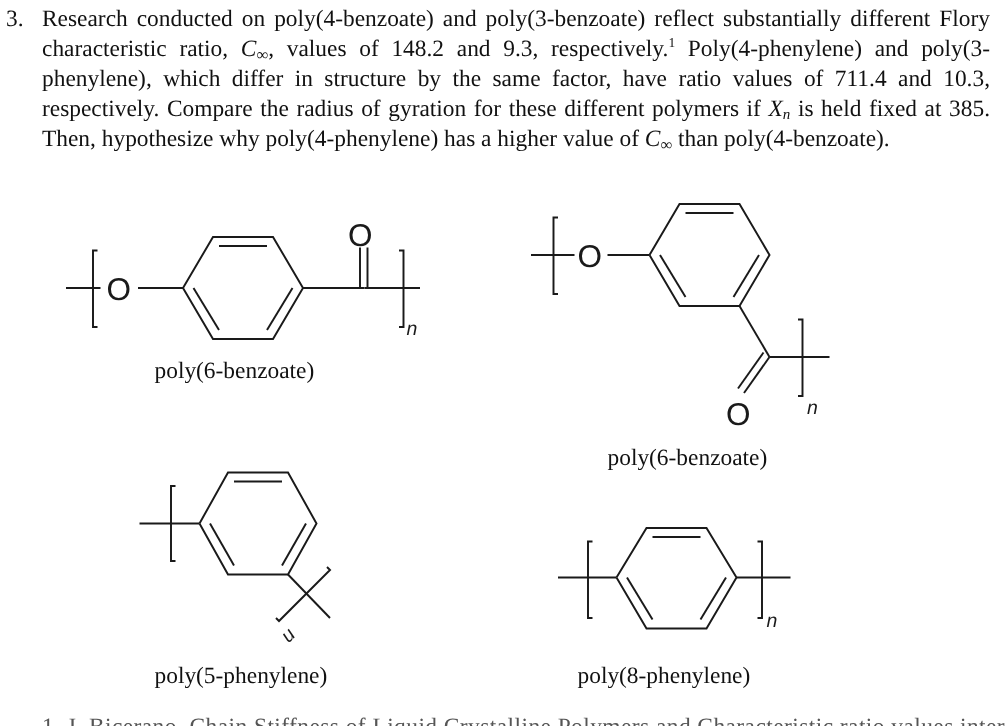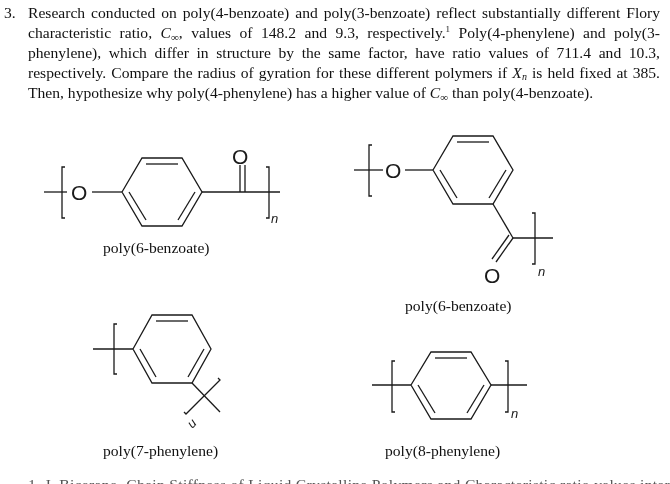--- a/index.html
+++ b/index.html
@@ -91,18 +91,18 @@
     <line x1="484" y1="385" x2="467" y2="413"></line>
     <line x1="418" y1="385" x2="435" y2="413"></line>
     <line x1="491" y1="385" x2="527" y2="385"></line>
     <polyline points="505,361 508,361 508,412 505,412"></polyline>
     <text class="subn" x="511" y="418">n</text>
   </g>
 </svg>
 
 <span class="label" style="left:103px; top:239px;">poly(6-benzoate)</span>
 <span class="label" style="left:405px; top:297px;">poly(6-benzoate)</span>
-<span class="label" style="left:103px; top:442px;">poly(7-phenylene)</span>
+<span class="label" style="left:103px; top:442px;">poly(5-phenylene)</span>
 <span class="label" style="left:385px; top:442px;">poly(8-phenylene)</span>
 
 <div class="cutoff">
   <span>1. J. Bicerano, Chain Stiffness of Liquid Crystalline Polymers and Characteristic ratio values interpreted</span>
 </div>
 
 </body></html>

